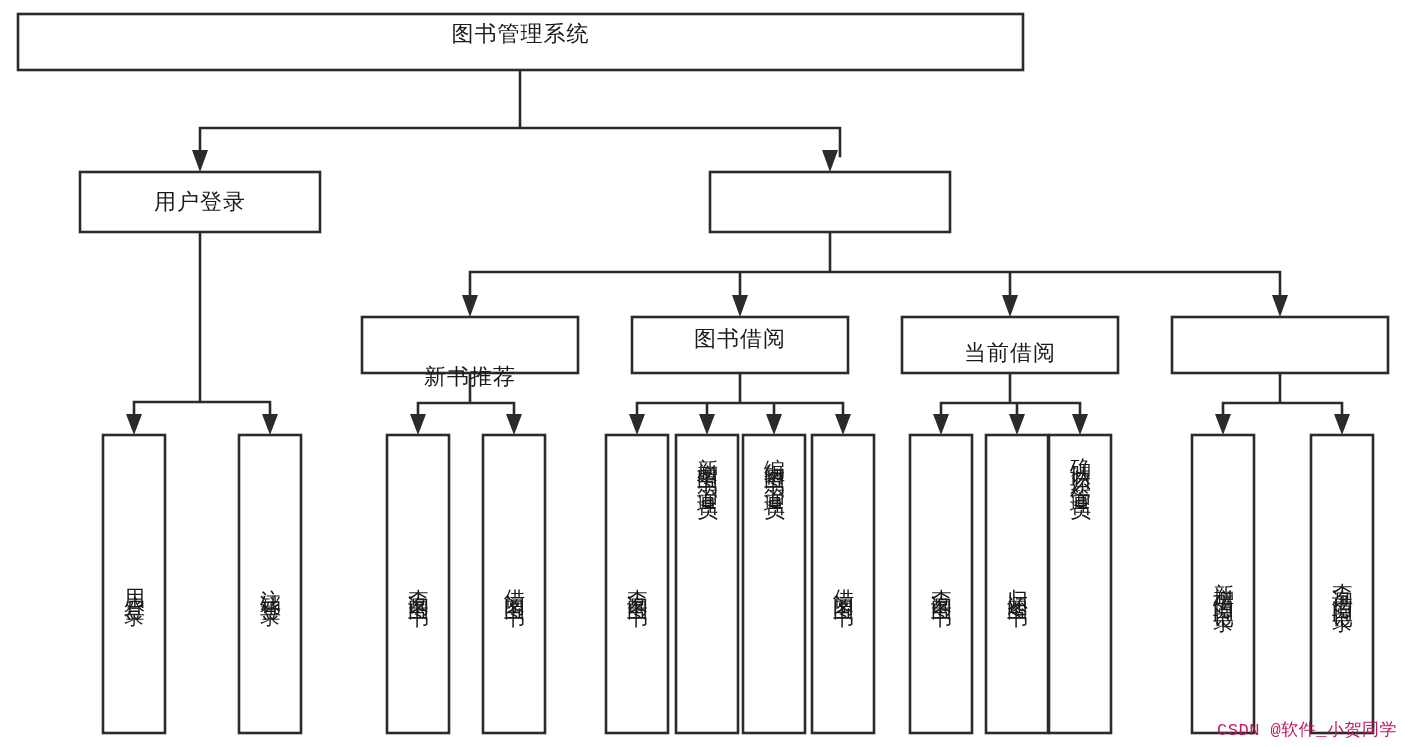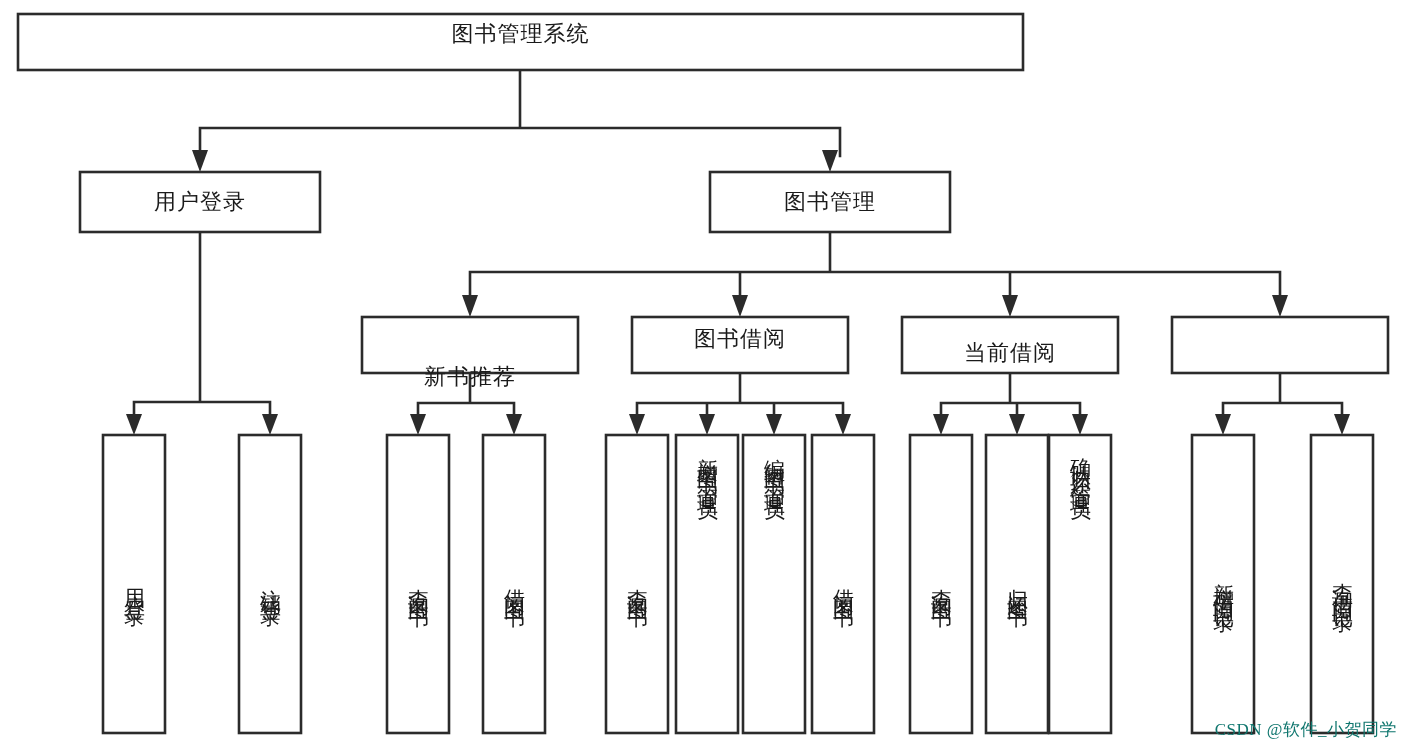--- a/index.html
+++ b/index.html
@@ -72,23 +72,23 @@
     font-family: "DejaVu Sans", "Liberation Sans", sans-serif;
     font-size: 22px;
     color: #1a1a1a;
     white-space: nowrap;
     letter-spacing: 1px;
   }
   #watermark {
     position: absolute;
     right: 8px;
     bottom: 6px;
-    font-family: Liberation Serif, serif;
+    font-family: Liberation Mono, monospace;
     font-size: 17px;
-    color: #0f766e;
+    color: #be185d;
     letter-spacing: 0.5px;
     white-space: nowrap;
   }
 </style>
 </head>
 <body>
 
 <div id="diagram-root">
 
   <svg id="flow-svg" viewBox="0 0 1405 747">
@@ -165,23 +165,20 @@
     </g>
   </svg>
 
   <div class="hlabel-wrap" style="left:18px; top:14px; width:1005px; height:40px;">
     <span class="hlabel-text">图书管理系统</span>
   </div>
 
   <div class="hlabel-wrap" style="left:80px; top:172px; width:240px; height:60px;">
     <span class="hlabel-text">用户登录</span>
   </div>
-  <div class="hlabel-wrap" style="left:710px; top:172px; width:240px; height:60px;">
-    <span class="hlabel-text">图书管理</span>
-  </div>
 
   <div class="hlabel-wrap" style="left:362px; top:317px; width:216px; height:56px;margin-top:32px;">
     <span class="hlabel-text">新书推荐</span>
   </div>
   <div class="hlabel-wrap" style="left:632px; top:317px; width:216px; height:43px;text-align:right;">
     <span class="hlabel-text">图书借阅</span>
   </div>
   <div class="hlabel-wrap" style="left:902px; top:317px; width:216px; height:72px;border-radius:6px;">
     <span class="hlabel-text">当前借阅</span>
   </div>

